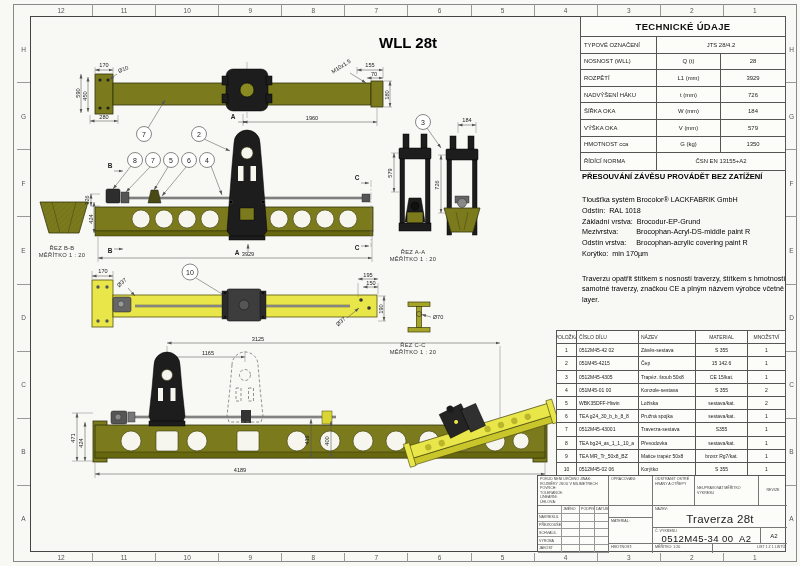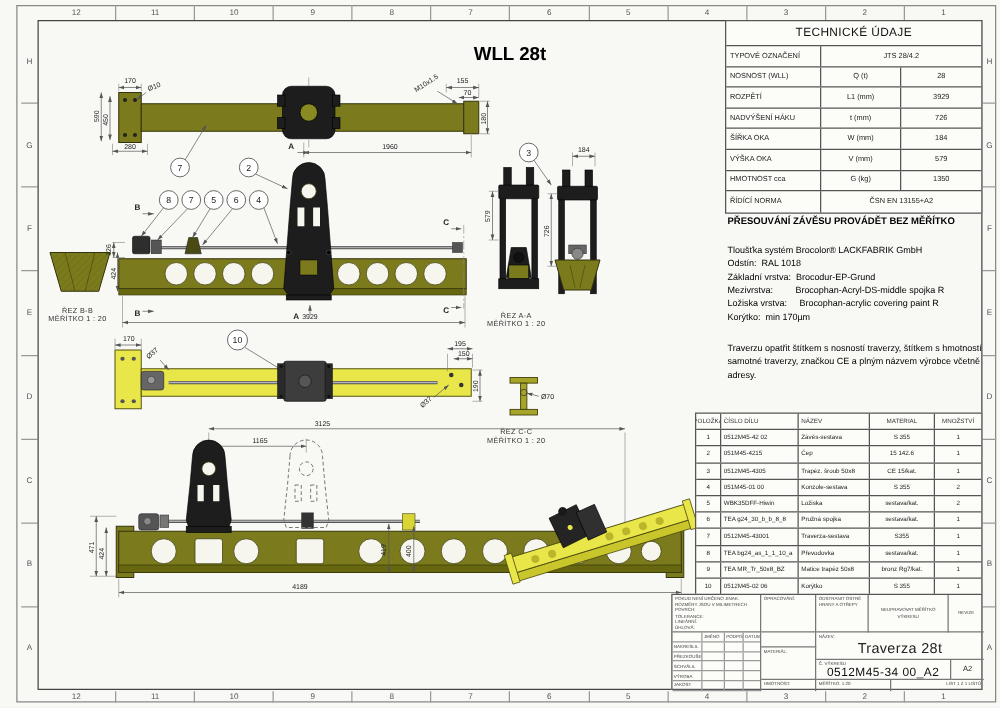--- a/index.html
+++ b/index.html
@@ -18,21 +18,21 @@
   .rb .rc{border-right:.7px solid #999}
   .rb .rc:last-child{border-right:none}
   .rl{left:17px;top:16px;width:13px;height:536px;flex-direction:column}
   .rl .rc{border-bottom:.7px solid #999}
   .rl .rc:last-child{border-bottom:none}
   .rr{left:786px;top:16px;width:11px;height:536px;flex-direction:column}
   .rr .rc{border-bottom:.7px solid #999}
   .rr .rc:last-child{border-bottom:none}
   
   .tech{left:580px;top:16px;width:206px;border:1px solid #555;background:#fcfcf9}
-  .tech .ttl{height:20px;display:flex;align-items:center;justify-content:center;font-weight:normal;font-size:9.5px;letter-spacing:.3px;border-bottom:.8px solid #555}
+  .tech .ttl{height:20px;display:flex;align-items:center;justify-content:center;font-weight:bold;font-size:9.5px;letter-spacing:.3px;border-bottom:.8px solid #555}
   .tech .tr{display:flex;height:16.6px;border-bottom:.8px solid #555;align-items:stretch;font-size:5.9px;color:#222}
   .tech .tr:last-child{border-bottom:none}
   .tech .c1{width:76px;border-right:.8px solid #555;display:flex;align-items:center;padding-left:3px}
   .tech .c2{width:64px;border-right:.8px solid #555;display:flex;align-items:center;justify-content:center}
   .tech .c3{flex:1;display:flex;align-items:center;justify-content:center}
   .tech .cs{flex:1;display:flex;align-items:center;justify-content:center}
   
   .notes{left:582px;top:172px;width:204px;color:#000}
   .notes .warn{font-weight:bold;font-size:7.6px;margin-bottom:14px}
   .notes .pl{font-size:7.2px;line-height:10.8px;white-space:pre}
@@ -44,21 +44,21 @@
   .bomrow div{border-right:.7px solid #555;display:flex;align-items:center;justify-content:center;overflow:hidden;white-space:nowrap}
   .bomrow div:last-child{border-right:none}
   .bc1{width:20px}.bc2{width:62px;justify-content:flex-start!important;padding-left:2px}
   .bc3{width:57px;justify-content:flex-start!important;padding-left:2px}
   .bc4{width:52px}.bc5{flex:1}
   .bom .hdr{font-size:5px;color:#333}
   
   .tb{left:537px;top:475px;width:249px;height:77px;border:1px solid #555;background:#fcfcf9;font-size:4px;color:#444}
   .tb .cell{position:absolute;border-right:.6px solid #777;border-bottom:.6px solid #777;overflow:hidden;padding:1px 2px}
   .tb .tiny{font-size:3.6px;line-height:4.6px}
-  .tb .ctr{display:flex;align-items:center;justify-content:center;text-align:center}
+  .tb .ctr{display:flex;align-items:center;justify-content:center;text-align:left}
   .sg{position:absolute;left:0;top:30px;width:71px;height:47px;border-right:.6px solid #777}
   .sgrow{display:flex;height:7.8px;border-bottom:.5px solid #999;font-size:3.6px}
   .sgrow div{border-right:.5px solid #999;display:flex;align-items:center;padding-left:1px;overflow:hidden}
   .sgrow div:last-child{border-right:none}
   .sgl{width:24px}.sgn{width:18px}.sgp{width:15px}.sgd{flex:1}
   .tbtitle{font-size:11.5px;color:#222;letter-spacing:.3px}
   .tbnum{font-size:9.5px;color:#111;letter-spacing:.4px}
 </style>
 </head>
 <body>
@@ -543,31 +543,31 @@
         <div class="c2">G (kg)</div>
         <div class="c3">1350</div>
       </div>
     <div class="tr">
         <div class="c1">ŘÍDÍCÍ NORMA</div>
         <div class="cs">ČSN EN 13155+A2</div>
       </div>
   </div>
 
   <div class="abs notes">
-    <div class="warn">PŘESOUVÁNÍ ZÁVĚSU PROVÁDĚT BEZ MĚŘÍTKO</div>
+    <div class="warn">PŘESOUVÁNÍ ZÁVĚSU PROVÁDĚT BEZ ZATÍŽENÍ</div>
     <div>
 
     <div class="pl">Tloušťka systém Brocolor® LACKFABRIK GmbH</div>
         <div class="pl">Odstín:  RAL 1018</div>
         <div class="pl">Základní vrstva:  Brocodur-EP-Grund</div>
-        <div class="pl">Mezivrstva:         Brocophan-Acryl-DS-middle spojka R</div>
-        <div class="pl">Ložiska vrstva:     Brocophan-acrylic covering paint R</div>
+        <div class="pl">Mezivrstva:         Brocophan-Acryl-DS-middle paint R</div>
+        <div class="pl">Odstín vrstva:     Brocophan-acrylic covering paint R</div>
         <div class="pl">Korýtko:  min 170µm</div>
       </div>
-    <div class="lbl">Traverzu opatřit štítkem s nosností traverzy, štítkem s hmotností samotné traverzy, značkou CE a plným názvem výrobce včetně adresy.</div>
+    <div class="lbl">Traverzu opatřit štítkem s nosností traverzy, štítkem s hmotností samotné traverzy, značkou CE a plným názvem výrobce včetně layer.</div>
   </div>
 
   <div class="abs bom">
     <div class="bomrow hdr">
       <div class="bc1">POLOŽKA</div>
       <div class="bc2">ČÍSLO DÍLU</div>
       <div class="bc3">NÁZEV</div>
       <div class="bc4">MATERIAL</div>
       <div class="bc5">MNOŽSTVÍ</div>
     </div>

